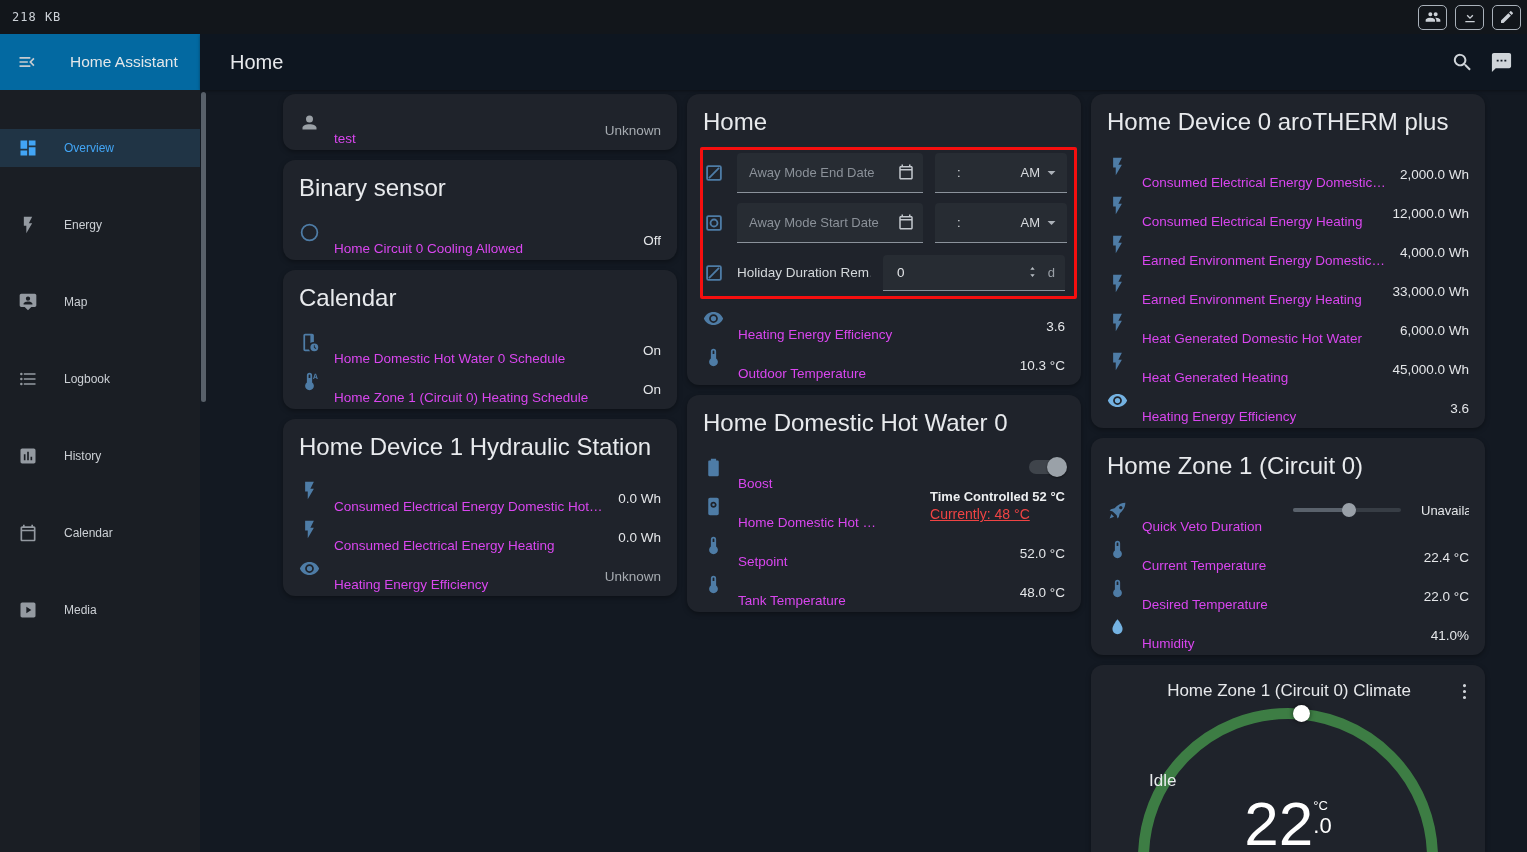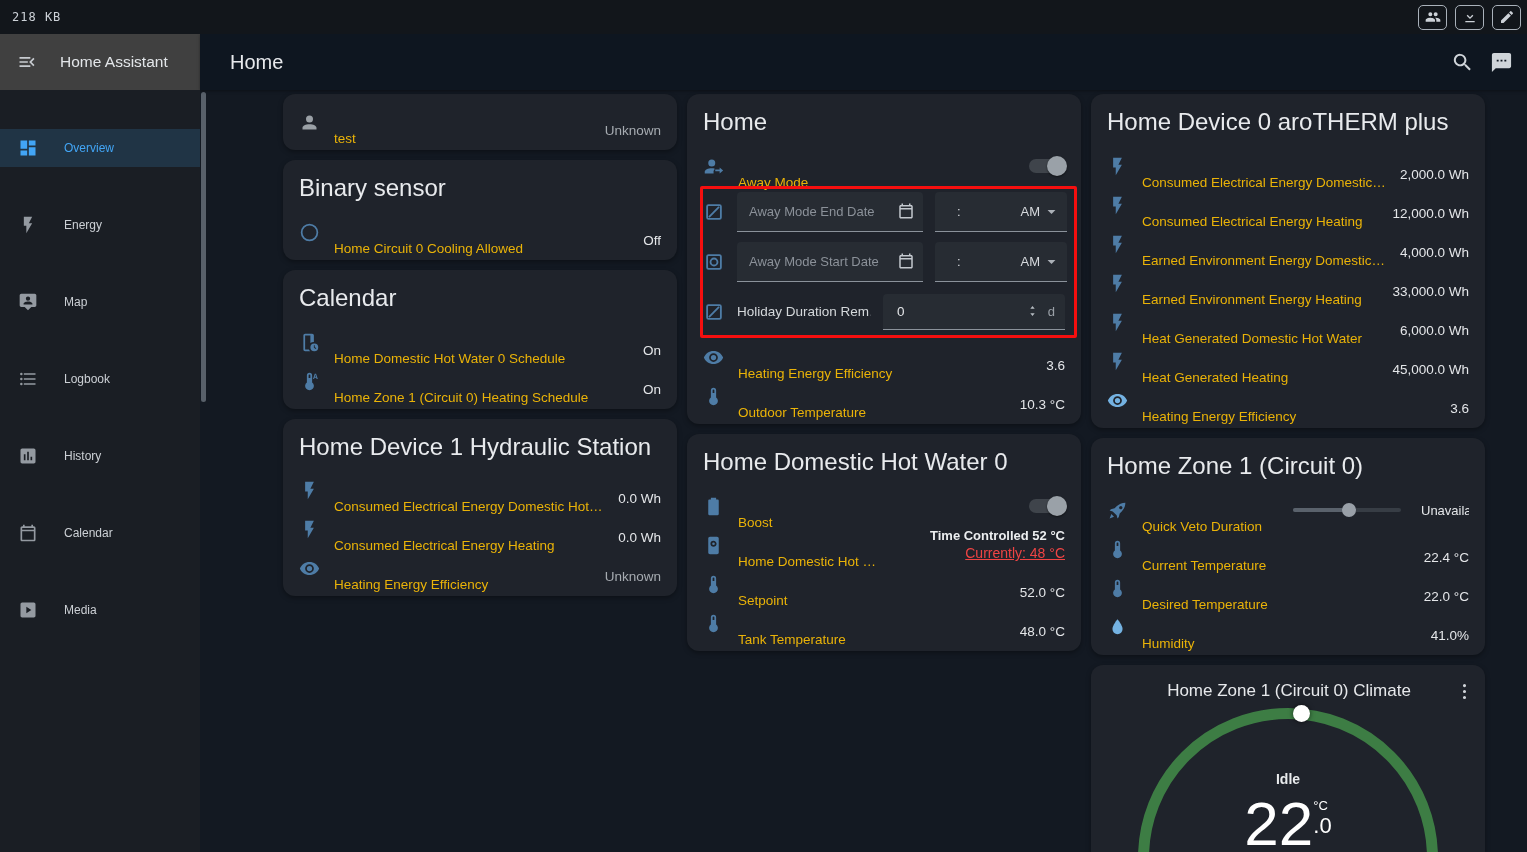--- a/index.html
+++ b/index.html
@@ -8,21 +8,21 @@
   svg { display:block; width:100%; height:100%; }
 
   
   .topbar { position:absolute; top:0; left:0; right:0; height:34px; background:#12161b; display:flex; align-items:center; z-index:30; }
   .size-label { margin-left:12px; font-family:"DejaVu Sans Mono", monospace; font-size:12px; color:#cdd2d8; letter-spacing:1px; }
   .topbar-actions { margin-left:auto; margin-right:6px; display:flex; gap:8px; }
   .tbtn { width:29px; height:25px; border:1.5px solid #a9b1ba; border-radius:5px; color:#ccd1d7; display:flex; align-items:center; justify-content:center; background:transparent; cursor:pointer; }
   .tbtn .tico { width:16px; height:16px; }
 
   
-  .side-header { position:absolute; top:34px; left:0; width:200px; height:56px; background:#404040; display:flex; align-items:center; gap:16px; padding-left:10px; z-index:20; }
+  .side-header { position:absolute; top:34px; left:0; width:200px; height:56px; background:#0369a1; display:flex; align-items:center; gap:26px; padding-left:10px; z-index:20; }
   .menu-btn { width:34px; height:34px; display:flex; align-items:center; justify-content:center; color:#c7cbd0; cursor:pointer; }
   .menu-btn .mico { width:20px; height:20px; }
   .side-title { font-size:15.5px; color:#e3e6e9; }
 
   .main-header { position:absolute; top:34px; left:200px; right:0; height:56px; background:#0e1620; display:flex; align-items:center; padding:0 14px 0 30px; z-index:20; box-shadow:0 1px 3px rgba(0,0,0,.35); }
   .page-title { font-size:20px; color:#e7e9ec; }
   .header-actions { margin-left:auto; display:flex; gap:16px; align-items:center; }
   .hbtn { width:23px; height:23px; color:#cfd4d9; cursor:pointer; }
 
   
@@ -40,24 +40,24 @@
   .col { width:394px; display:flex; flex-direction:column; gap:10px; flex:none; }
 
   .card { background:#1f232b; border-radius:12px; padding:6px 0 8px; box-shadow:0 2px 5px rgba(0,0,0,.35); }
   .card--single { padding-top:9px; }
   .card-title { padding:8px 16px 10px; font-size:24px; font-weight:400; color:#e8eaed; line-height:1.2; white-space:nowrap; overflow:hidden; }
 
   .row { display:flex; align-items:center; gap:14px; height:39px; padding:0 16px; cursor:pointer; }
   .ricon { width:21px; height:21px; color:#4e7ca6; flex:none; }
   .ricon.gray { color:#9aa0a6; }
   .ricon.bright { color:#74b2e2; }
-  .rlabel { flex:1; font-size:13.5px; color:#eab308; white-space:nowrap; overflow:hidden; text-overflow:ellipsis;margin-top:32px; }
+  .rlabel { flex:1; font-size:13.5px; color:#d946ef; white-space:nowrap; overflow:hidden; text-overflow:ellipsis;margin-top:32px; }
   .rvalue { font-size:13.5px; color:#e4e6e9; white-space:nowrap; text-align:right;margin-top:16px; }
   .rvalue.muted { color:#a6abb1; }
-  .rvalue-stack { display:flex; flex-direction:column; align-items:flex-end; line-height:1.3;margin-left:28px; }
+  .rvalue-stack { display:flex; flex-direction:column; line-height:1.3;margin-left:28px; }
   .rv-primary { font-size:13px; font-weight:700; color:#eceef0; white-space:nowrap; }
   .rv-secondary { font-size:14px; color:#ef4444; white-space:nowrap;text-decoration:underline; }
 
   
   .toggle { width:36px; height:14px; border-radius:7px; background:#3f444b; position:relative; flex:none; cursor:pointer; }
   .toggle .knob { position:absolute; top:-3px; right:-2px; width:20px; height:20px; border-radius:50%; background:#9aa1a8; box-shadow:0 1px 2px rgba(0,0,0,.5); }
 
   
   .config-group { position:relative; margin:6px 16px; display:flex; flex-direction:column; gap:10px; }
   .annotation-box { position:absolute; left:-3px; right:-12px; top:-6px; bottom:-6px; border:3px solid #f50f0f; border-radius:2px; pointer-events:none; z-index:10; }
@@ -83,21 +83,21 @@
   .slider-knob { position:absolute; top:3px; left:calc(52% - 7px); width:14px; height:14px; border-radius:50%; background:#99a0a8; }
   .veto-value { font-size:13px; color:#e4e6e9; width:48px; overflow:hidden; white-space:nowrap; text-align:left; flex:none; }
 
   
   .climate-card { height:330px; }
   .climate-head { display:grid; grid-template-columns:24px 1fr 24px; align-items:center; padding:10px 10px 0 12px; }
   .climate-title { grid-column:2; text-align:center; font-size:17px; color:#e6e8eb; white-space:nowrap; overflow:hidden; }
   .kebab { width:21px; height:21px; color:#cfd3d8; cursor:pointer; justify-self:end; }
   .dial { width:300px; height:300px; margin:6px auto 0; border:11px solid #3d7d44; border-radius:50%; position:relative; }
   .dial-knob { position:absolute; top:-14px; left:50%; transform:translateX(5px); width:17px; height:17px; border-radius:50%; background:#ffffff; box-shadow:0 0 5px rgba(0,0,0,.6); cursor:grab; }
-  .dial-state { position:absolute; top:52px; left:0; right:0; text-align:center; font-size:14px; font-weight:700; color:#e9ebed; }
+  .dial-state { position:absolute; top:52px; left:0; right:0; font-size:17px; font-weight:400; color:#e9ebed; }
   .dial-temp { position:absolute; top:74px; left:0; right:0; display:flex; justify-content:center; align-items:flex-start; }
   .t-int { font-size:62px; font-weight:400; color:#ffffff; line-height:1; }
   .t-side { display:flex; flex-direction:column; margin-top:5px; }
   .t-unit { font-size:13px; color:#ffffff; }
   .t-frac { font-size:22px; color:#ffffff; line-height:1.15; }
 </style>
 </head>
 <body>
 
 <div class="topbar">
@@ -300,31 +300,20 @@
         </div>
       </div>
 
     </div>
 
     <div class="col">
 
       <div class="card">
         <div class="card-title">Home</div>
 
-        <div class="row">
-          <span class="ricon">
-              <svg viewBox="0 0 24 24">
-                <path fill="currentColor" d="M10 4a4 4 0 1 1 0 8 4 4 0 0 1 0-8m0 10c1.2 0 2.4.2 3.5.5a6 6 0 0 0-1.4 5.5H2v-2c0-2.2 3.6-4 8-4m9-1 4 3.5-4 3.5v-2.5h-5v-2h5V13Z"></path>
-              </svg>
-            </span>
-          <span class="rlabel">Away Mode</span>
-          <span class="toggle">
-              <span class="knob"></span>
-            </span>
-        </div>
 
         <div class="config-group">
           <div class="annotation-box" style="border-color: rgb(245, 15, 15);"></div>
 
           <div class="config-row">
             <span class="ricon">
                 <svg viewBox="0 0 24 24">
                   <rect x="4.5" y="4.5" width="15" height="15" rx="1.5" fill="none" stroke="currentColor" stroke-width="2"></rect>
                   <path d="M6.5 17.5 17.5 6.5" fill="none" stroke="currentColor" stroke-width="2"></path>
                 </svg>

